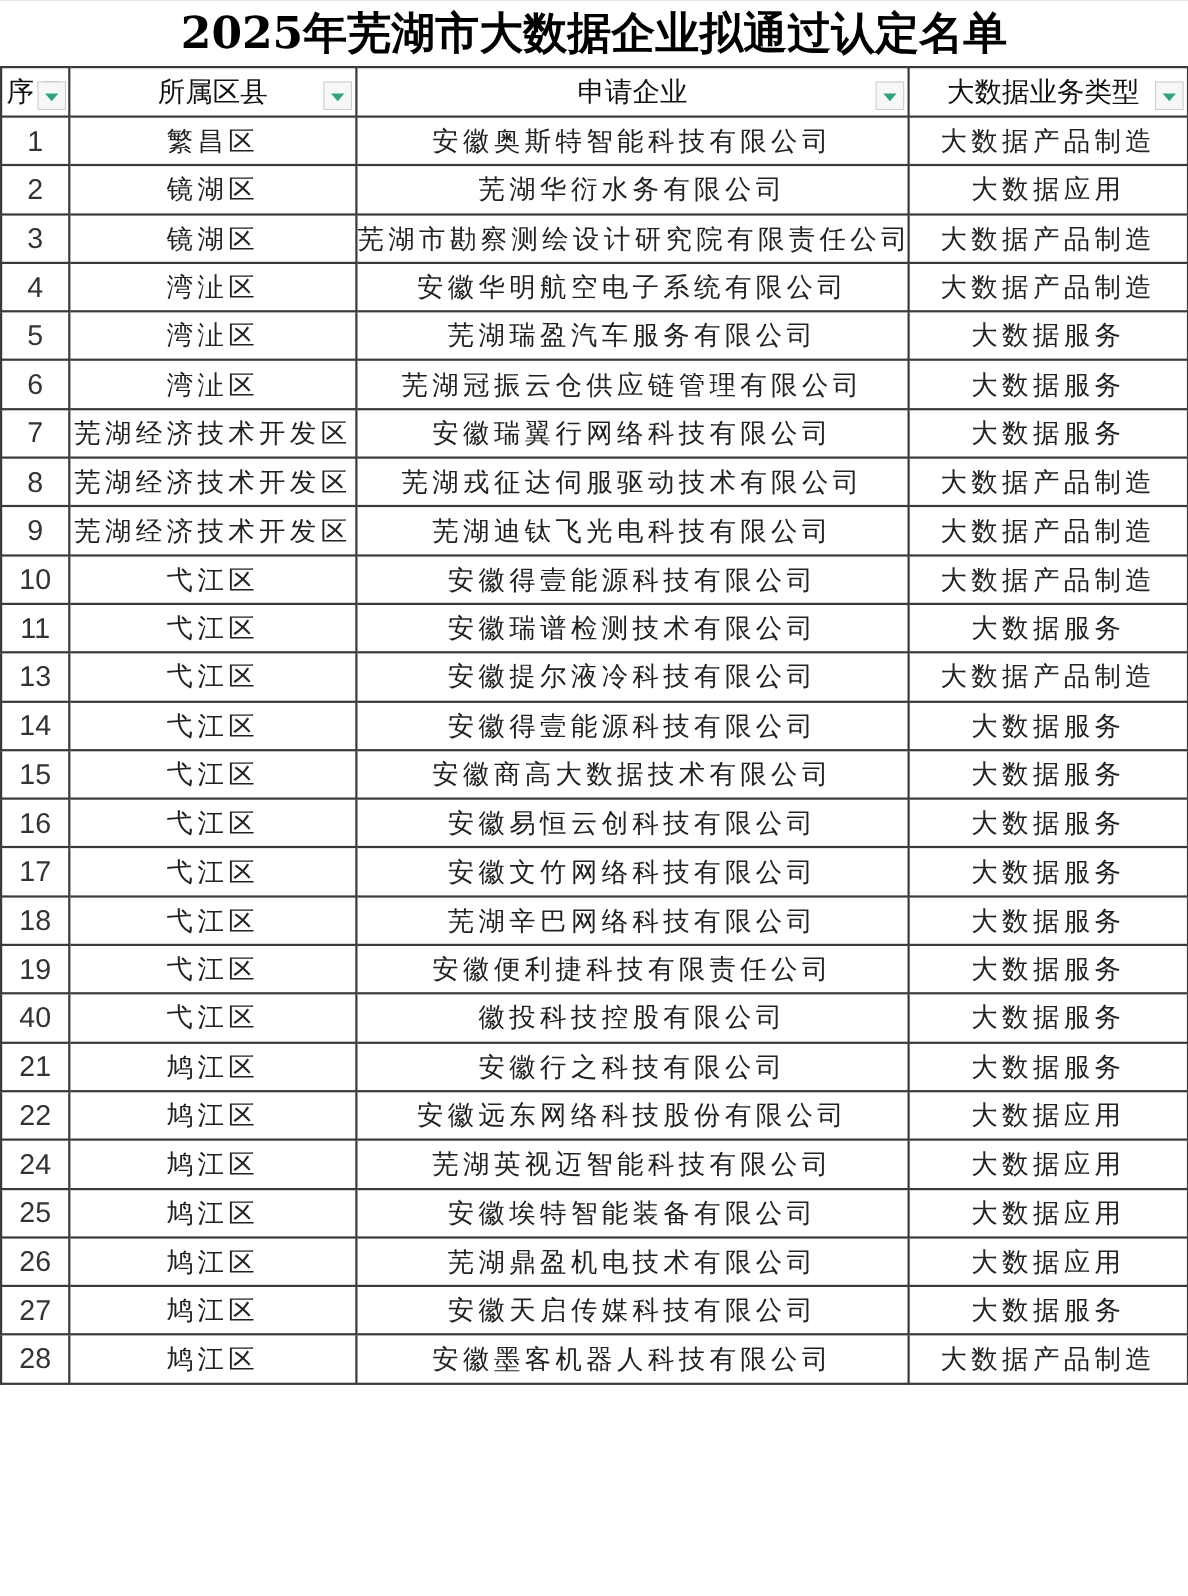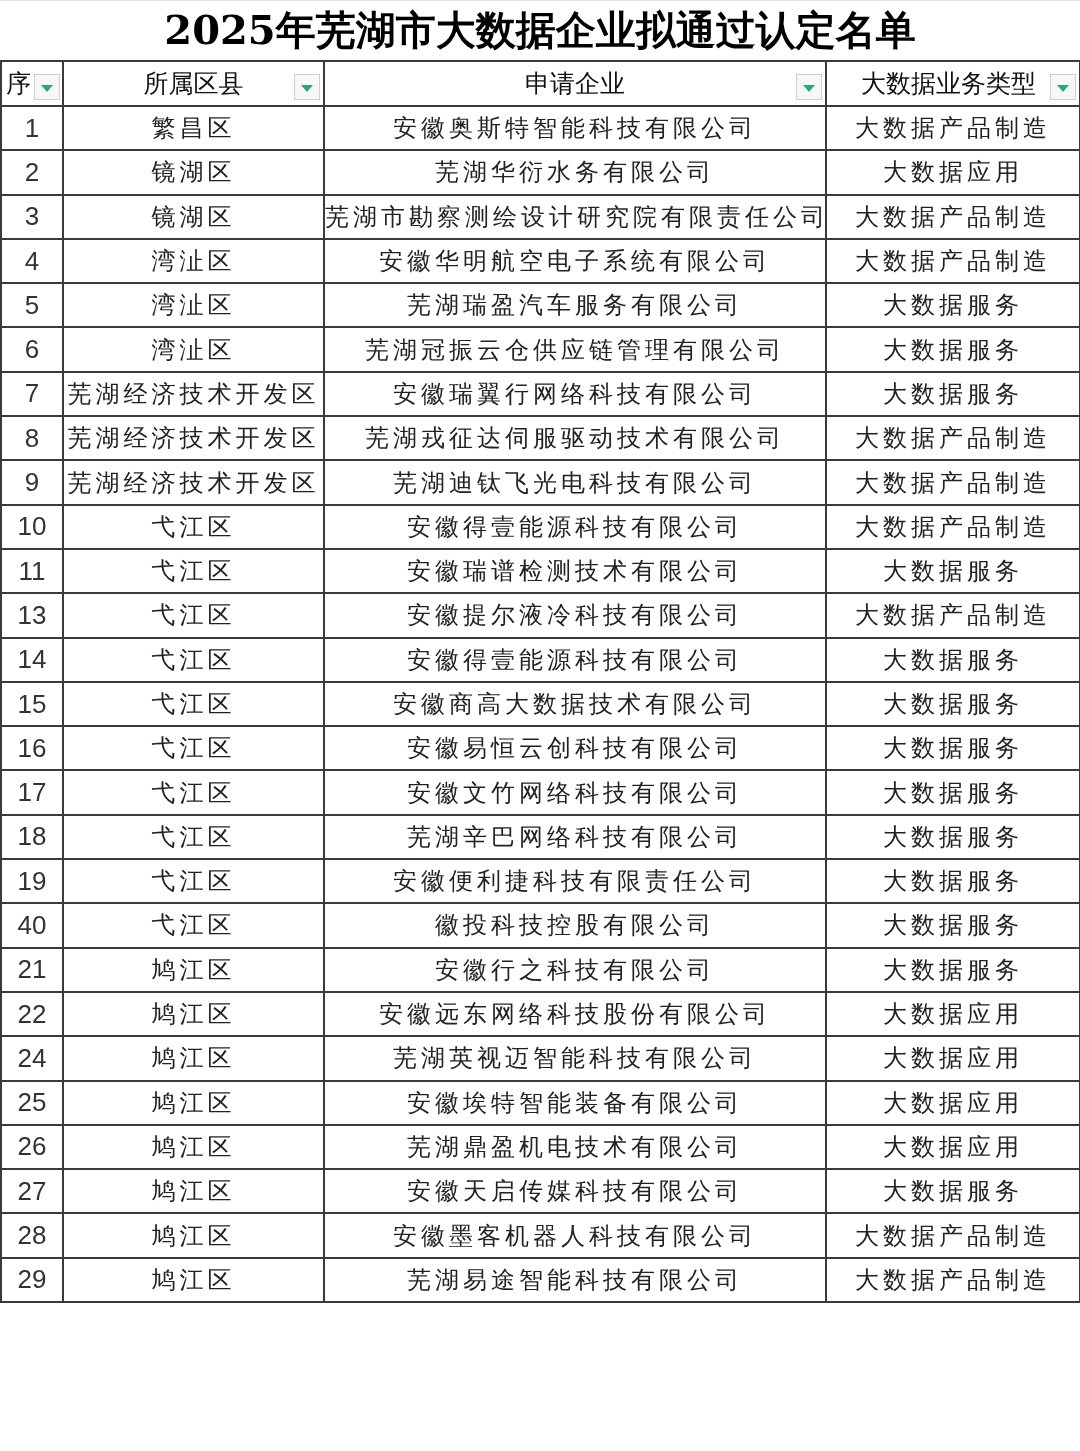--- a/index.html
+++ b/index.html
@@ -248,21 +248,15 @@
           <td>鸠江区</td>
           <td>安徽天启传媒科技有限公司</td>
           <td>大数据服务</td>
         </tr>
         <tr>
           <td class="no">28</td>
           <td>鸠江区</td>
           <td>安徽墨客机器人科技有限公司</td>
           <td>大数据产品制造</td>
         </tr>
-        <tr>
-          <td class="no">29</td>
-          <td>鸠江区</td>
-          <td>芜湖易途智能科技有限公司</td>
-          <td>大数据产品制造</td>
-        </tr>
       </tbody>
   </table>
 </div>
 
 </body></html>

